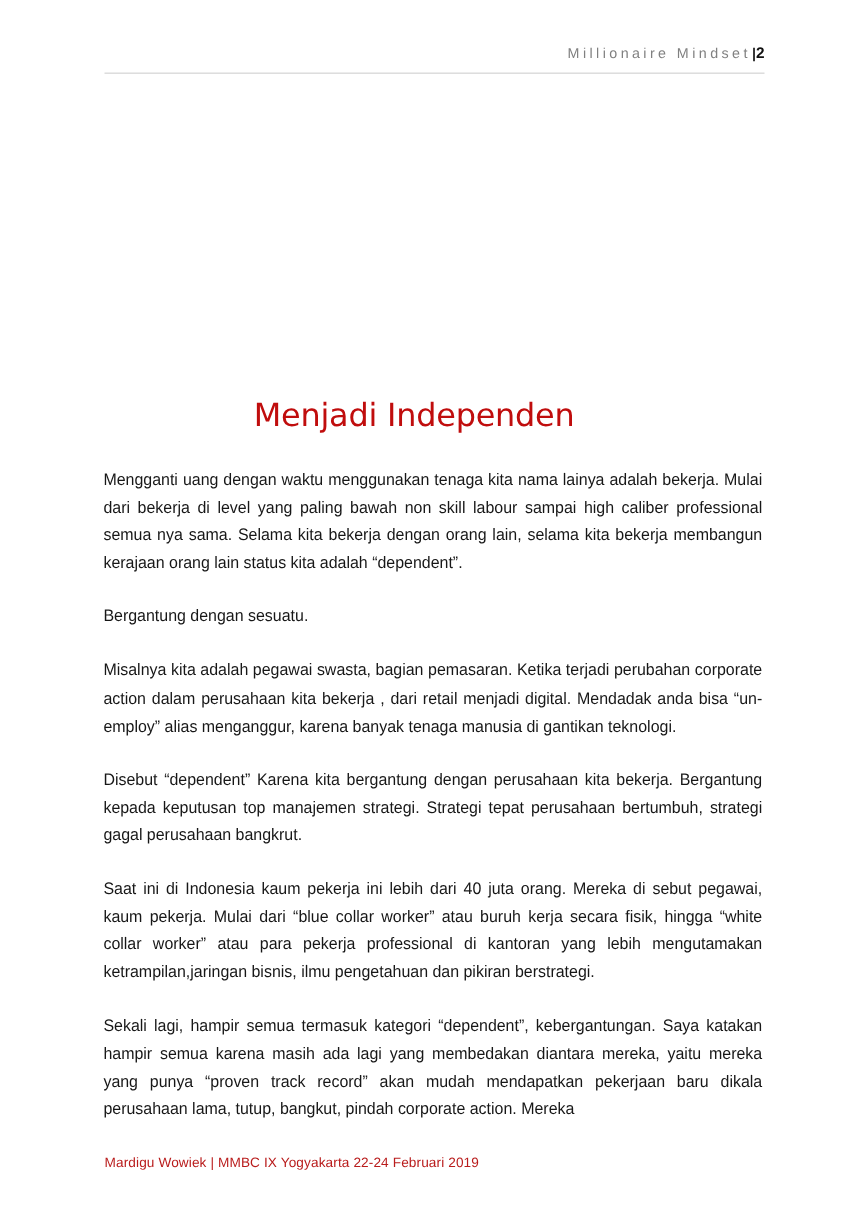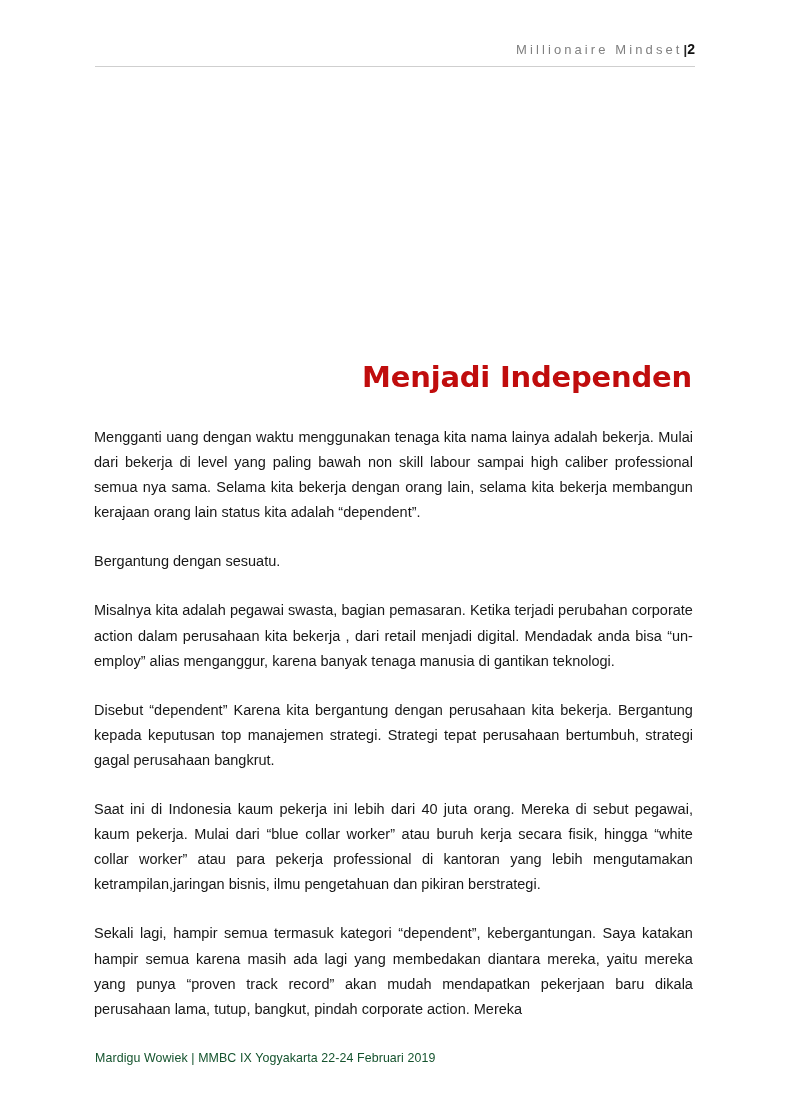--- a/index.html
+++ b/index.html
@@ -55,27 +55,27 @@
     left: 95px;
     top: 66px;
     width: 600px;
     height: 1px;
     background: #cfcfcf;
   }
 
   
   .doc-title {
     position: absolute;
-    left: 95px;
+    left: 78px;
     top: 341px;
     width: 597px;
-    text-align: right;
+    text-align: center;
     font-family: "DejaVu Sans", "Liberation Sans", sans-serif;
     font-size: 29px;
-    font-weight: 700;
+    font-weight: 400;
     color: #c00d0d;
     letter-spacing: -0.2px;
     line-height: 34px;
   }
 
   
   .body-col {
     position: absolute;
     left: 94px;
     top: 424px;
@@ -104,21 +104,21 @@
   .footer {
     position: absolute;
     left: 95px;
     top: 1048px;
     width: 600px;
   }
 
   .footer-text {
     font-family: "Liberation Sans", "DejaVu Sans", sans-serif;
     font-size: 12.4px;
-    color: #14532d;
+    color: #b91c1c;
     letter-spacing: 0.1px;
     white-space: nowrap;
   }
 </style>
 </head>
 <body>
 
 <div class="page">
 
   <div class="header">

